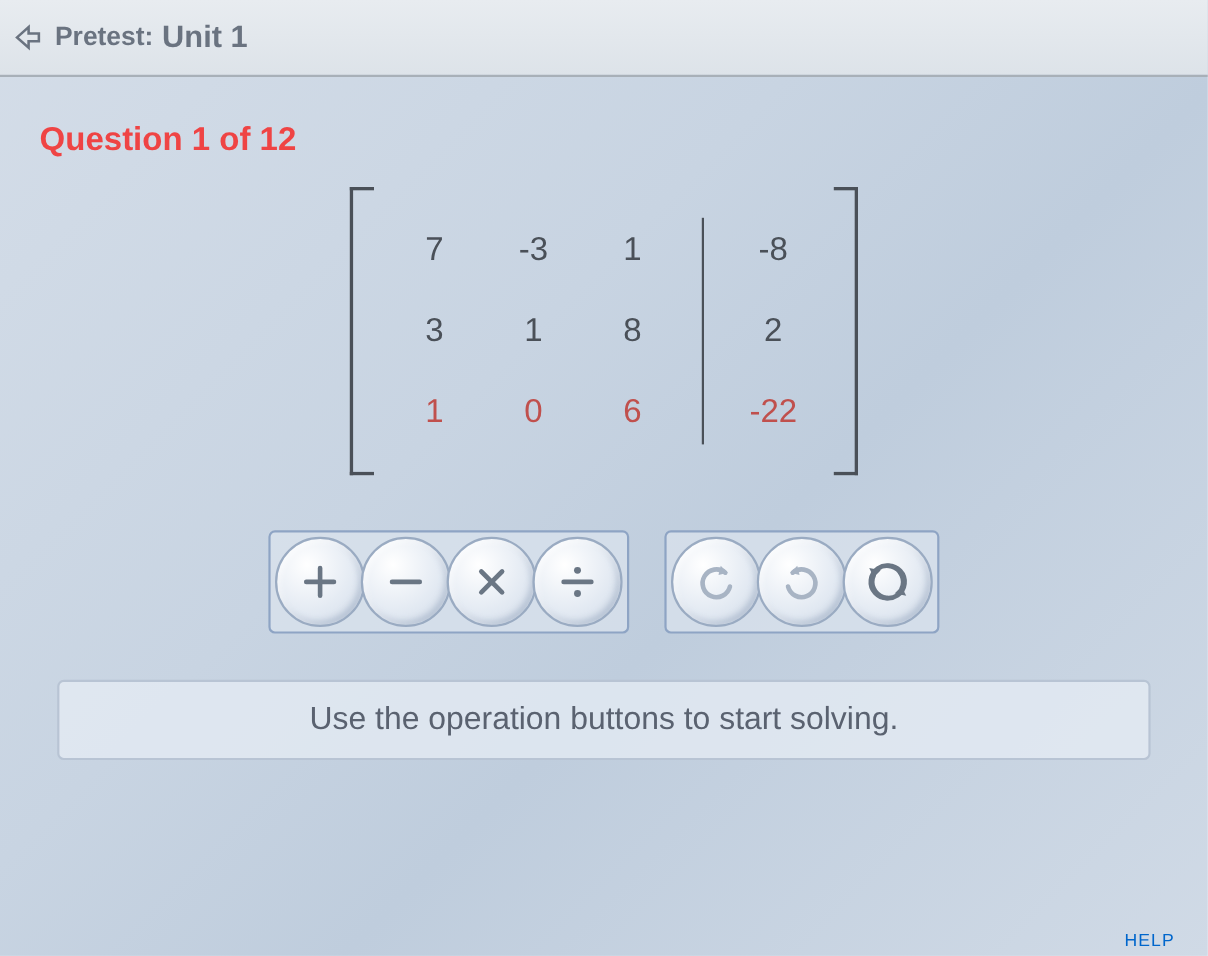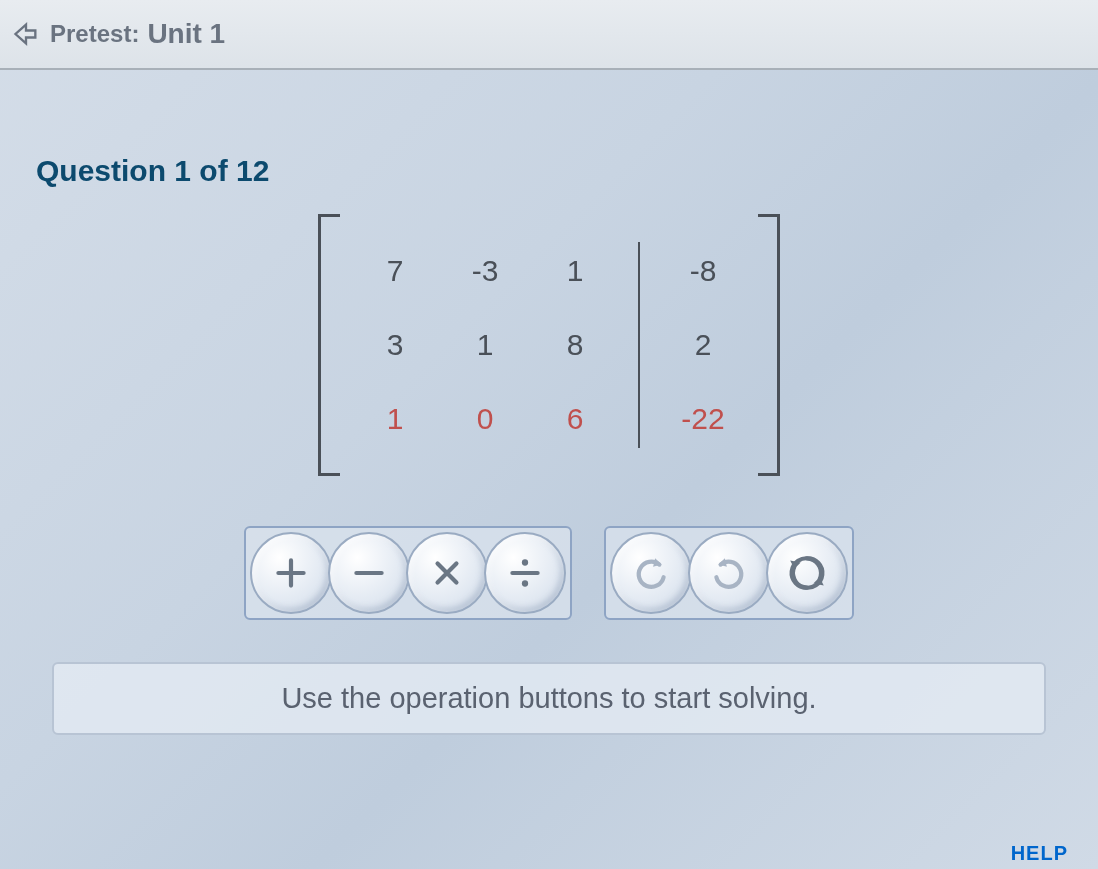--- a/index.html
+++ b/index.html
@@ -36,25 +36,24 @@
   }
   .unit-label {
     color: #6a7380;
     font-size: 28px;
     font-weight: 700;
   }
   .content {
     padding: 40px 36px 0 36px;
   }
   .question-heading {
-    color: #0c4a6e;
+    color: #ef4444;
     font-size: 30px;
     font-weight: bold;
     margin-bottom: 26px;
-    margin-top: 44px;
   }
   .question-text {
     color: #545b64;
     font-size: 27px;
     line-height: 1.35;
     margin-bottom: 40px;
     max-width: 980px;
   }
   .matrix-wrap {
     display: flex;
@@ -144,22 +143,22 @@
     padding: 18px 0;
     text-align: center;
     color: #5a6270;
     font-size: 29px;
   }
   .help-link {
     position: absolute;
     right: 30px;
     bottom: 4px;
     color: #0066cc;
-    font-size: 20px;
-    font-weight: bold;
+    font-size: 16px;
+    font-weight: normal;
     letter-spacing: 1px;
   }
 </style>
 </head>
 <body>
 
 <div class="topbar">
   <div class="back-arrow">
     <svg viewBox="0 0 24 24">
         <path d="M12 4 L12 9 L20 9 L20 15 L12 15 L12 20 L3 12 Z" fill="none" stroke="#6a7380" stroke-width="2"></path>

